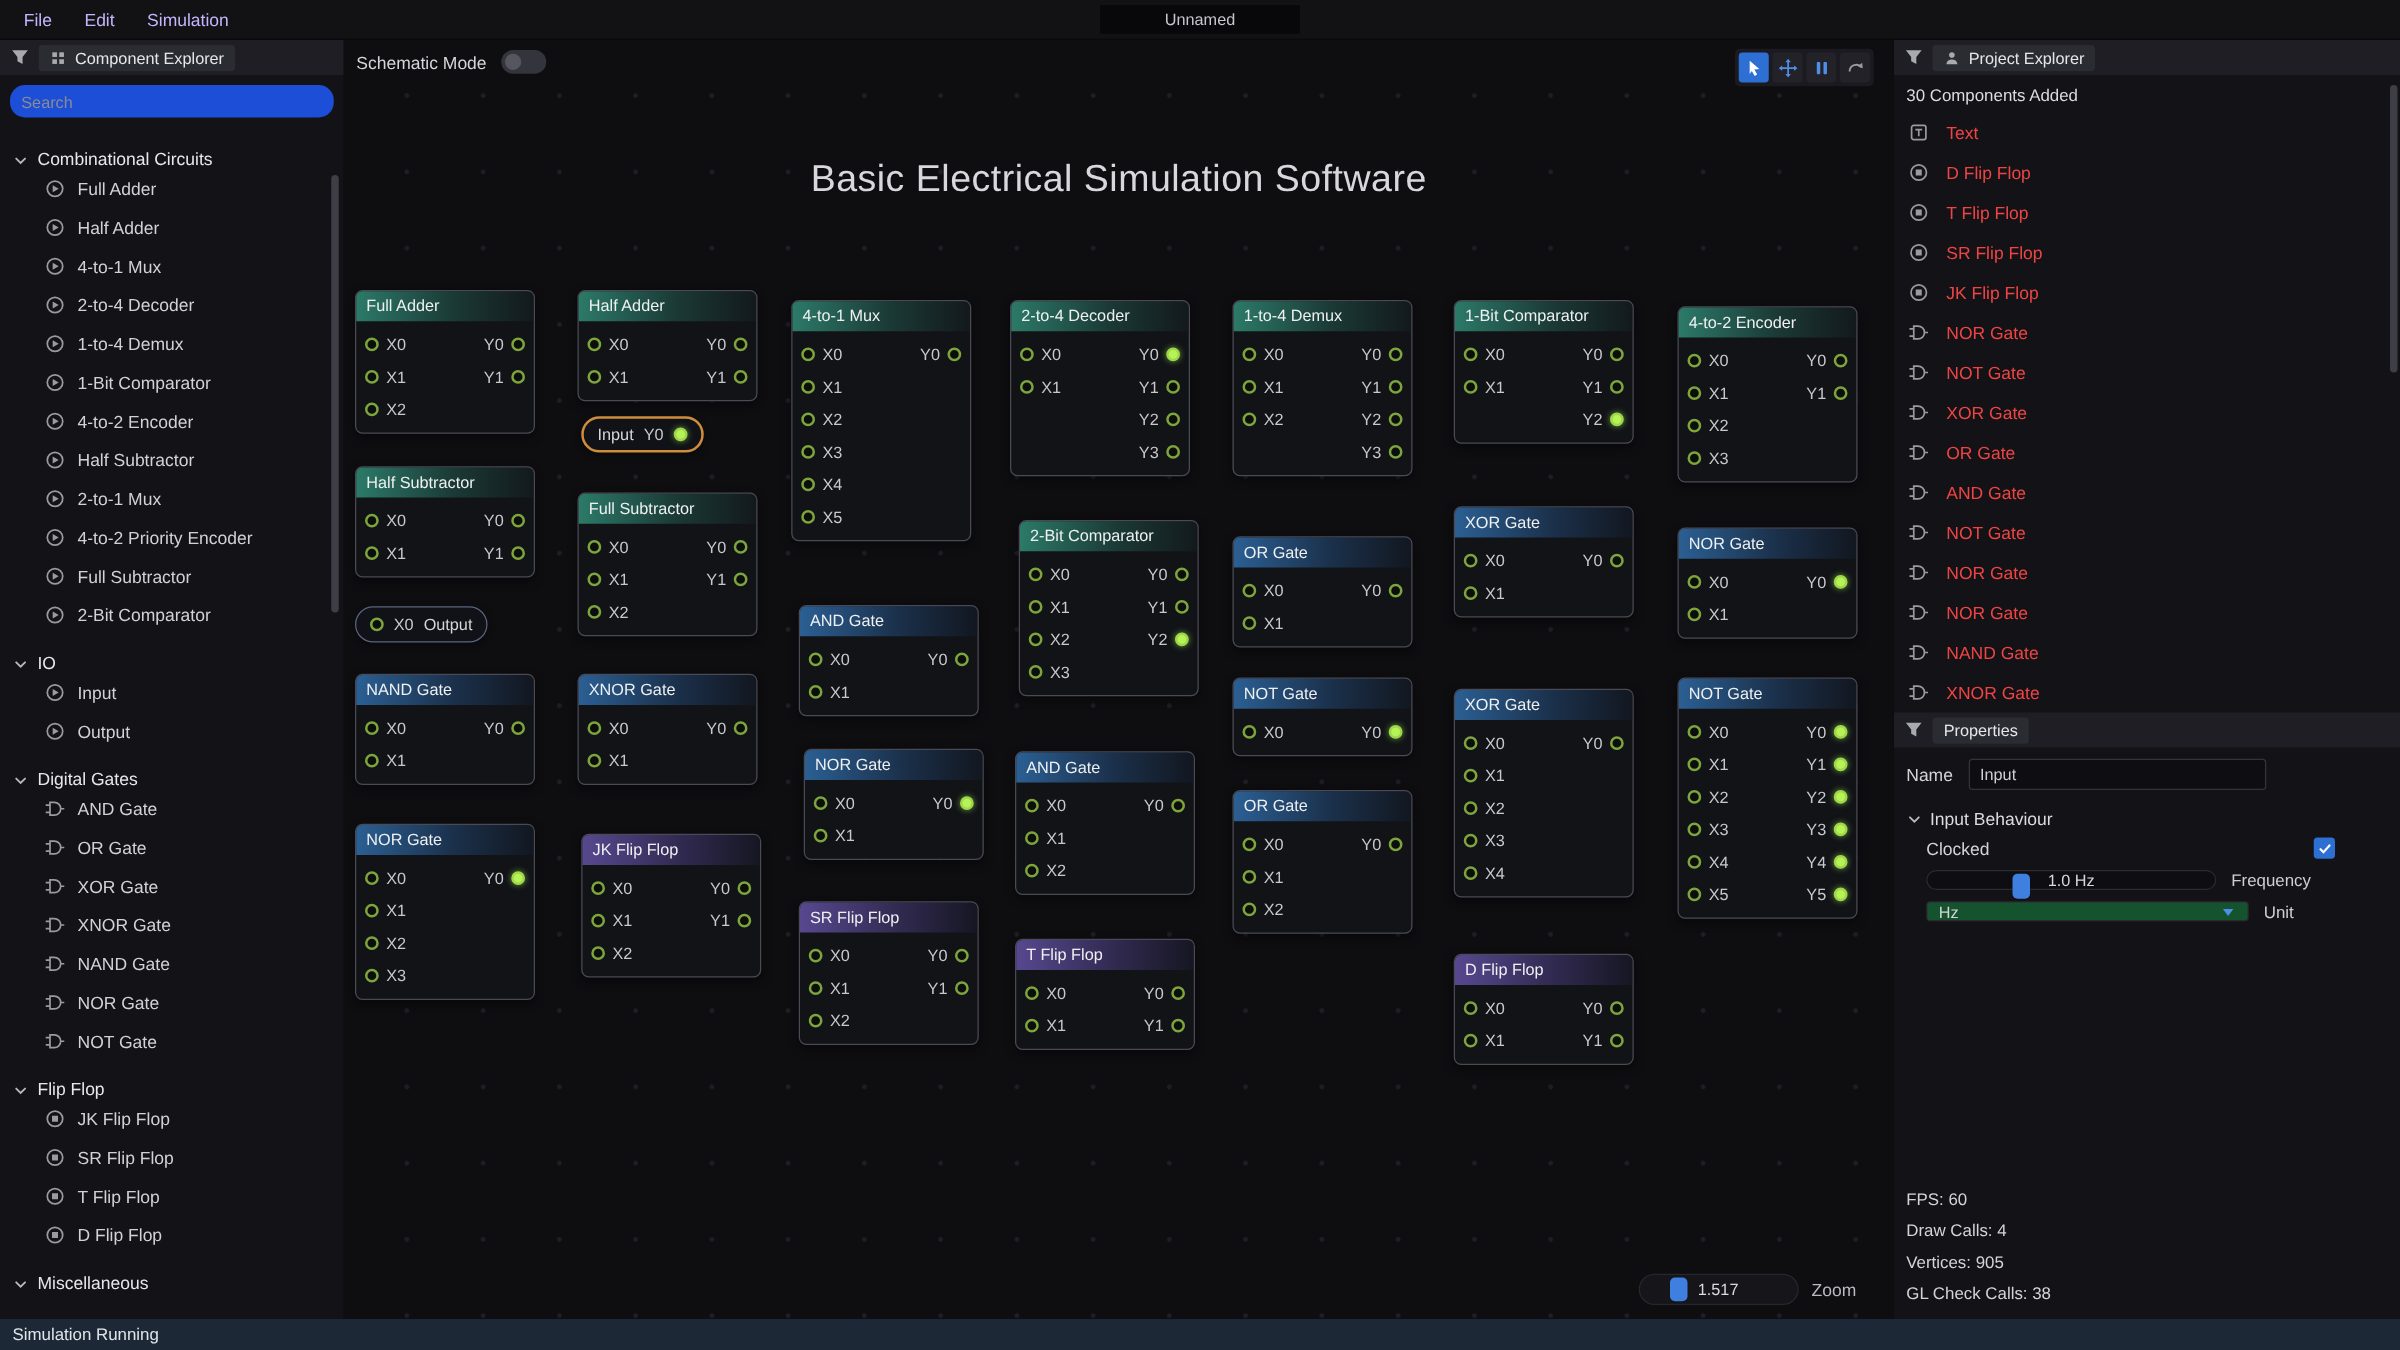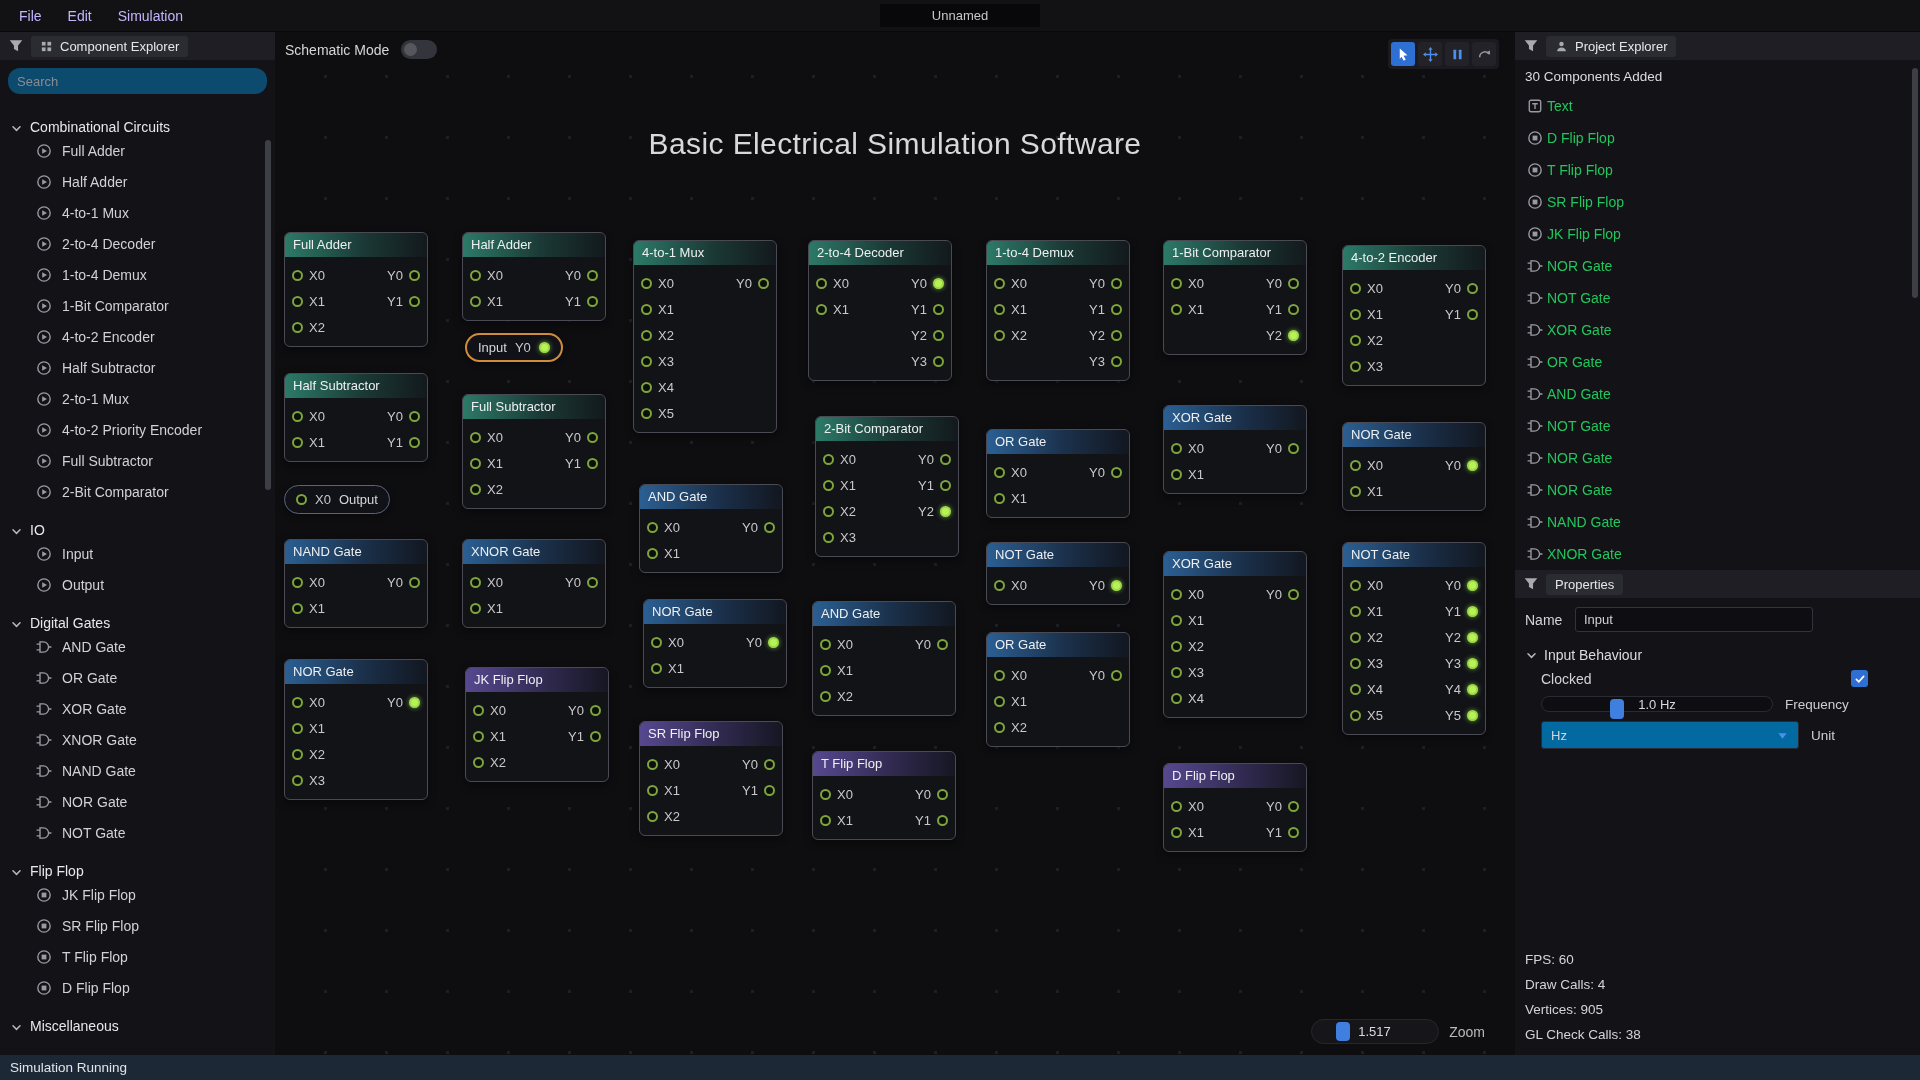--- a/index.html
+++ b/index.html
@@ -14,21 +14,21 @@
   .main { display:flex; height:1023px; }
 
   
   .panel-header { height:28px; background:#1e1e24; display:flex; align-items:center; gap:7px; padding:0 8px; flex:0 0 auto; }
   .header-chip { display:inline-flex; align-items:center; gap:7px; background:#2b2b32; border-radius:3px; padding:3px 9px; font-size:13px; color:#e6e6ea; }
   .icon { display:inline-flex; width:16px; height:16px; flex:0 0 auto; }
   .icon svg { width:100%; height:100%; }
 
   
   .left-sidebar { width:275px; background:#131317; position:relative; display:flex; flex-direction:column; overflow:hidden; }
-  .search-input { margin:8px; height:26px; background:#0c4a6e; border:none; border-radius:12px; color:#cfcfd3; padding:0 9px; font-size:13px; outline:none; flex:0 0 auto; }
+  .search-input { margin:8px; height:26px; background:#1d4ed8; border:none; border-radius:12px; color:#cfcfd3; padding:0 9px; font-size:13px; outline:none; flex:0 0 auto; }
   .search-input::placeholder { color:#8b8b92; }
   .tree { flex:1; overflow:hidden; padding-top:2px; }
   .tree-section { display:flex; align-items:flex-end; gap:7px; height:31px; padding-left:10px; font-size:14px; color:#e8e8ec; }
   .tree-item { display:flex; align-items:center; gap:10px; height:31px; padding-left:36px; font-size:14px; color:#d2d2d6; white-space:nowrap; }
   .v-scrollbar { position:absolute; width:6px; background:#3e3e46; border-radius:3px; }
   .left-scroll { right:4px; top:108px; height:350px; }
   .right-scroll { right:2px; top:36px; height:230px; }
 
   
   .canvas { flex:1; position:relative; background:#0e0e11; overflow:hidden;
@@ -63,39 +63,39 @@
   .zoom-wrap { position:absolute; right:30px; bottom:11px; display:flex; align-items:center; gap:10px; }
   .zoom-slider { width:128px; height:25px; border-radius:13px; background:#15151a; border:1px solid #26262d; position:relative; display:flex; align-items:center; }
   .zoom-thumb { position:absolute; left:24px; top:2px; width:14px; height:19px; border-radius:4px; background:#3f7fe0; }
   .zoom-value { margin-left:46px; font-size:13px; color:#dadade; }
   .zoom-label { font-size:14px; color:#b9b9bf; }
 
   
   .right-sidebar { width:405px; background:#131317; display:flex; flex-direction:column; position:relative; overflow:hidden; }
   .count-text { padding:9px 10px 4px; font-size:13.5px; color:#dcdce0; flex:0 0 auto; }
   .project-list { height:482px; overflow:hidden; padding-top:2px; flex:0 0 auto; }
-  .project-item { display:flex; align-items:center; gap:4px; height:32px; padding-left:12px; font-size:14px; color:#22c55e; }
+  .project-item { display:flex; align-items:center; gap:14px; height:32px; padding-left:12px; font-size:14px; color:#ef4444; }
 
   .props { padding:9px 8px 4px; flex:0 0 auto; }
   .prop-row { display:flex; align-items:center; margin-bottom:9px; }
   .prop-label { font-size:14px; color:#d4d4d8; }
   .name-row .prop-label { width:46px; padding-left:2px; }
   .text-input { width:238px; height:25px; background:#0e0e12; border:1px solid #33333b; border-radius:3px; color:#d0d0d4; padding:0 8px; font-size:13px; margin-left:6px; outline:none; }
   .prop-collapse { display:flex; align-items:center; gap:6px; height:28px; font-size:14px; color:#dcdce0; margin:1px 0 1px 2px; }
   .prop-collapse .icon { width:13px; height:13px; }
   .clocked-row { padding-left:18px; }
   .clocked-row .prop-label { flex:1; }
   .checkbox { width:17px; height:17px; border-radius:3px; background:#2e6fd4; display:flex; align-items:center; justify-content:center; margin-right:44px; }
   .checkbox .icon { width:12px; height:12px; }
   .slider-row, .select-row { padding-left:18px; }
   .slider { width:232px; height:16px; border-radius:13px; background:#0e0e12; border:1px solid #2a2a32; position:relative; display:flex; align-items:center; justify-content:center; }
   .slider-thumb { position:absolute; left:68px; top:2px; width:14px; height:20px; border-radius:4px; background:#3f7fe0; }
   .slider-value { font-size:13px; color:#d8d8dc; }
   .prop-side-label { margin-left:12px; font-size:13.5px; color:#cfcfd3; }
-  .select { width:258px; height:28px; border-radius:3px; background:#0369a1; border:1px solid #2a2a32; display:flex; align-items:center; padding:0 9px; font-size:13px; color:#d4d4d8; }
+  .select { width:258px; height:16px; border-radius:3px; background:#14532d; border:1px solid #2a2a32; display:flex; align-items:center; padding:0 9px; font-size:13px; color:#d4d4d8; }
   .select .icon { margin-left:auto; width:13px; height:13px; }
 
   .stats-block { margin-top:auto; flex:0 0 auto; }
   .stats-lines { padding:7px 10px 8px; }
   .stat-line { height:25px; line-height:25px; font-size:13.5px; color:#d4d4d8; }
 
   
   .statusbar { height:25px; background:#1d2836; display:flex; align-items:center; padding-left:10px; font-size:13.5px; color:#e0e4eb; }
 </style>
 </head>

